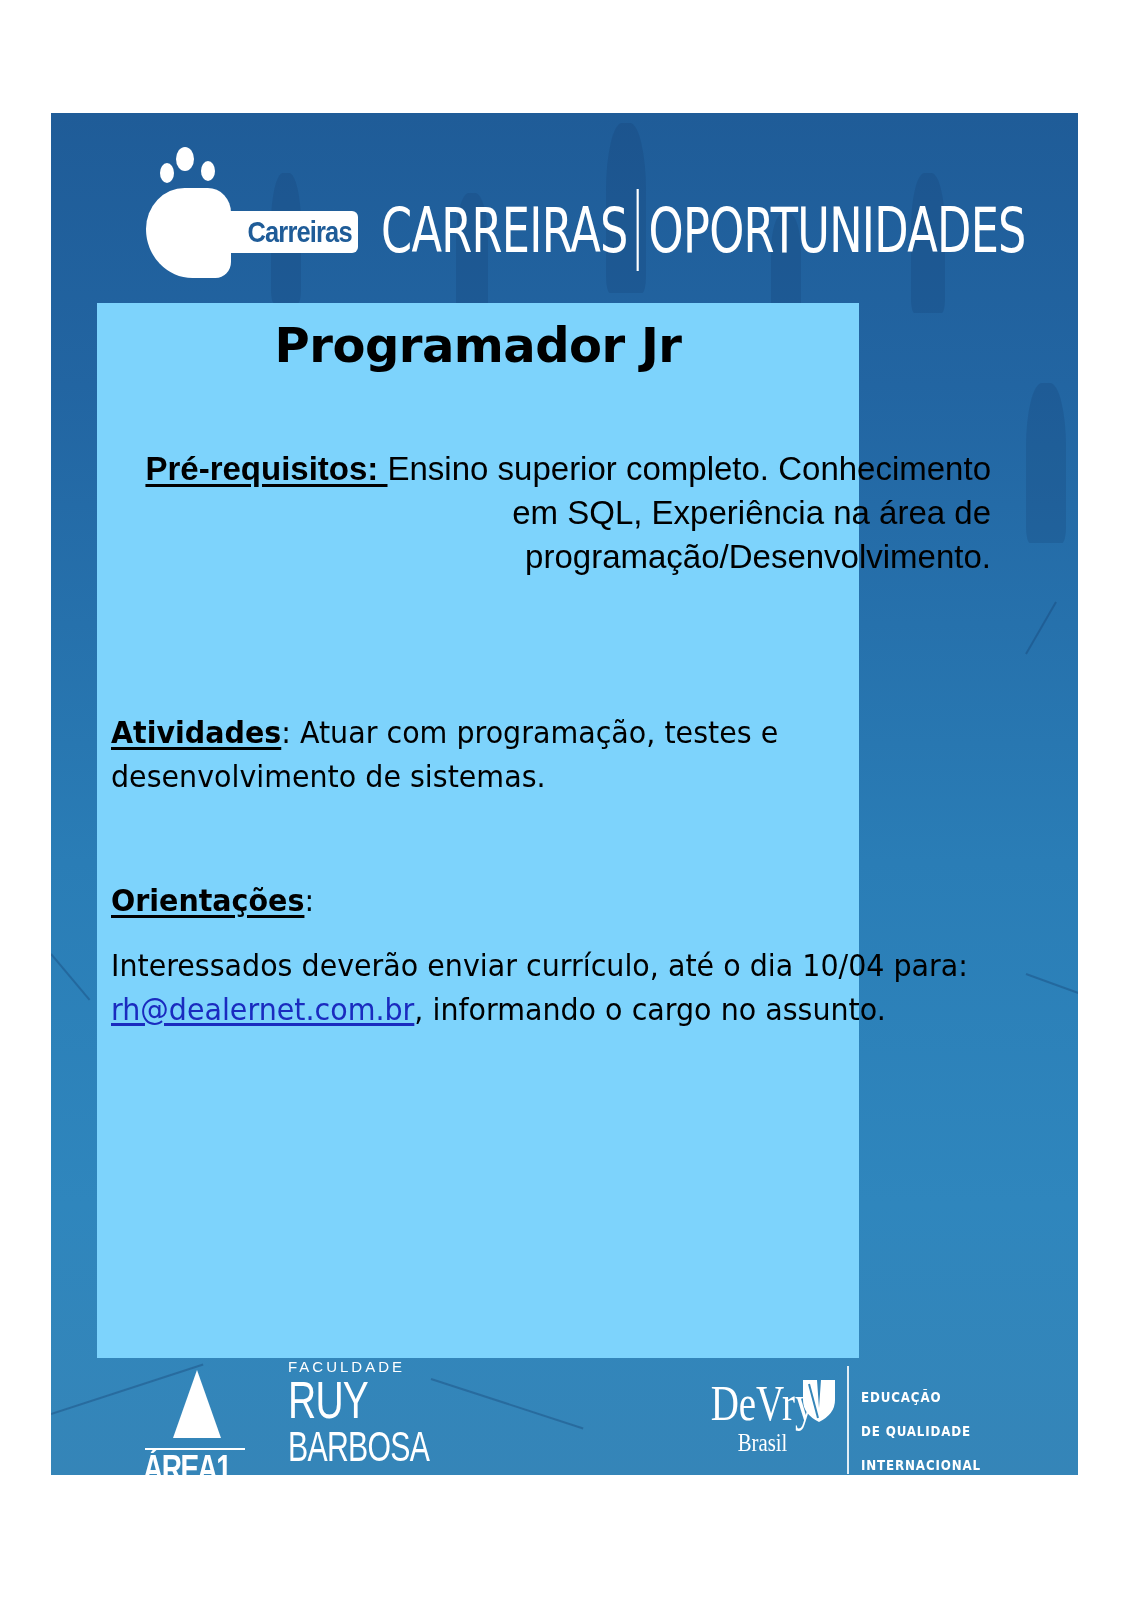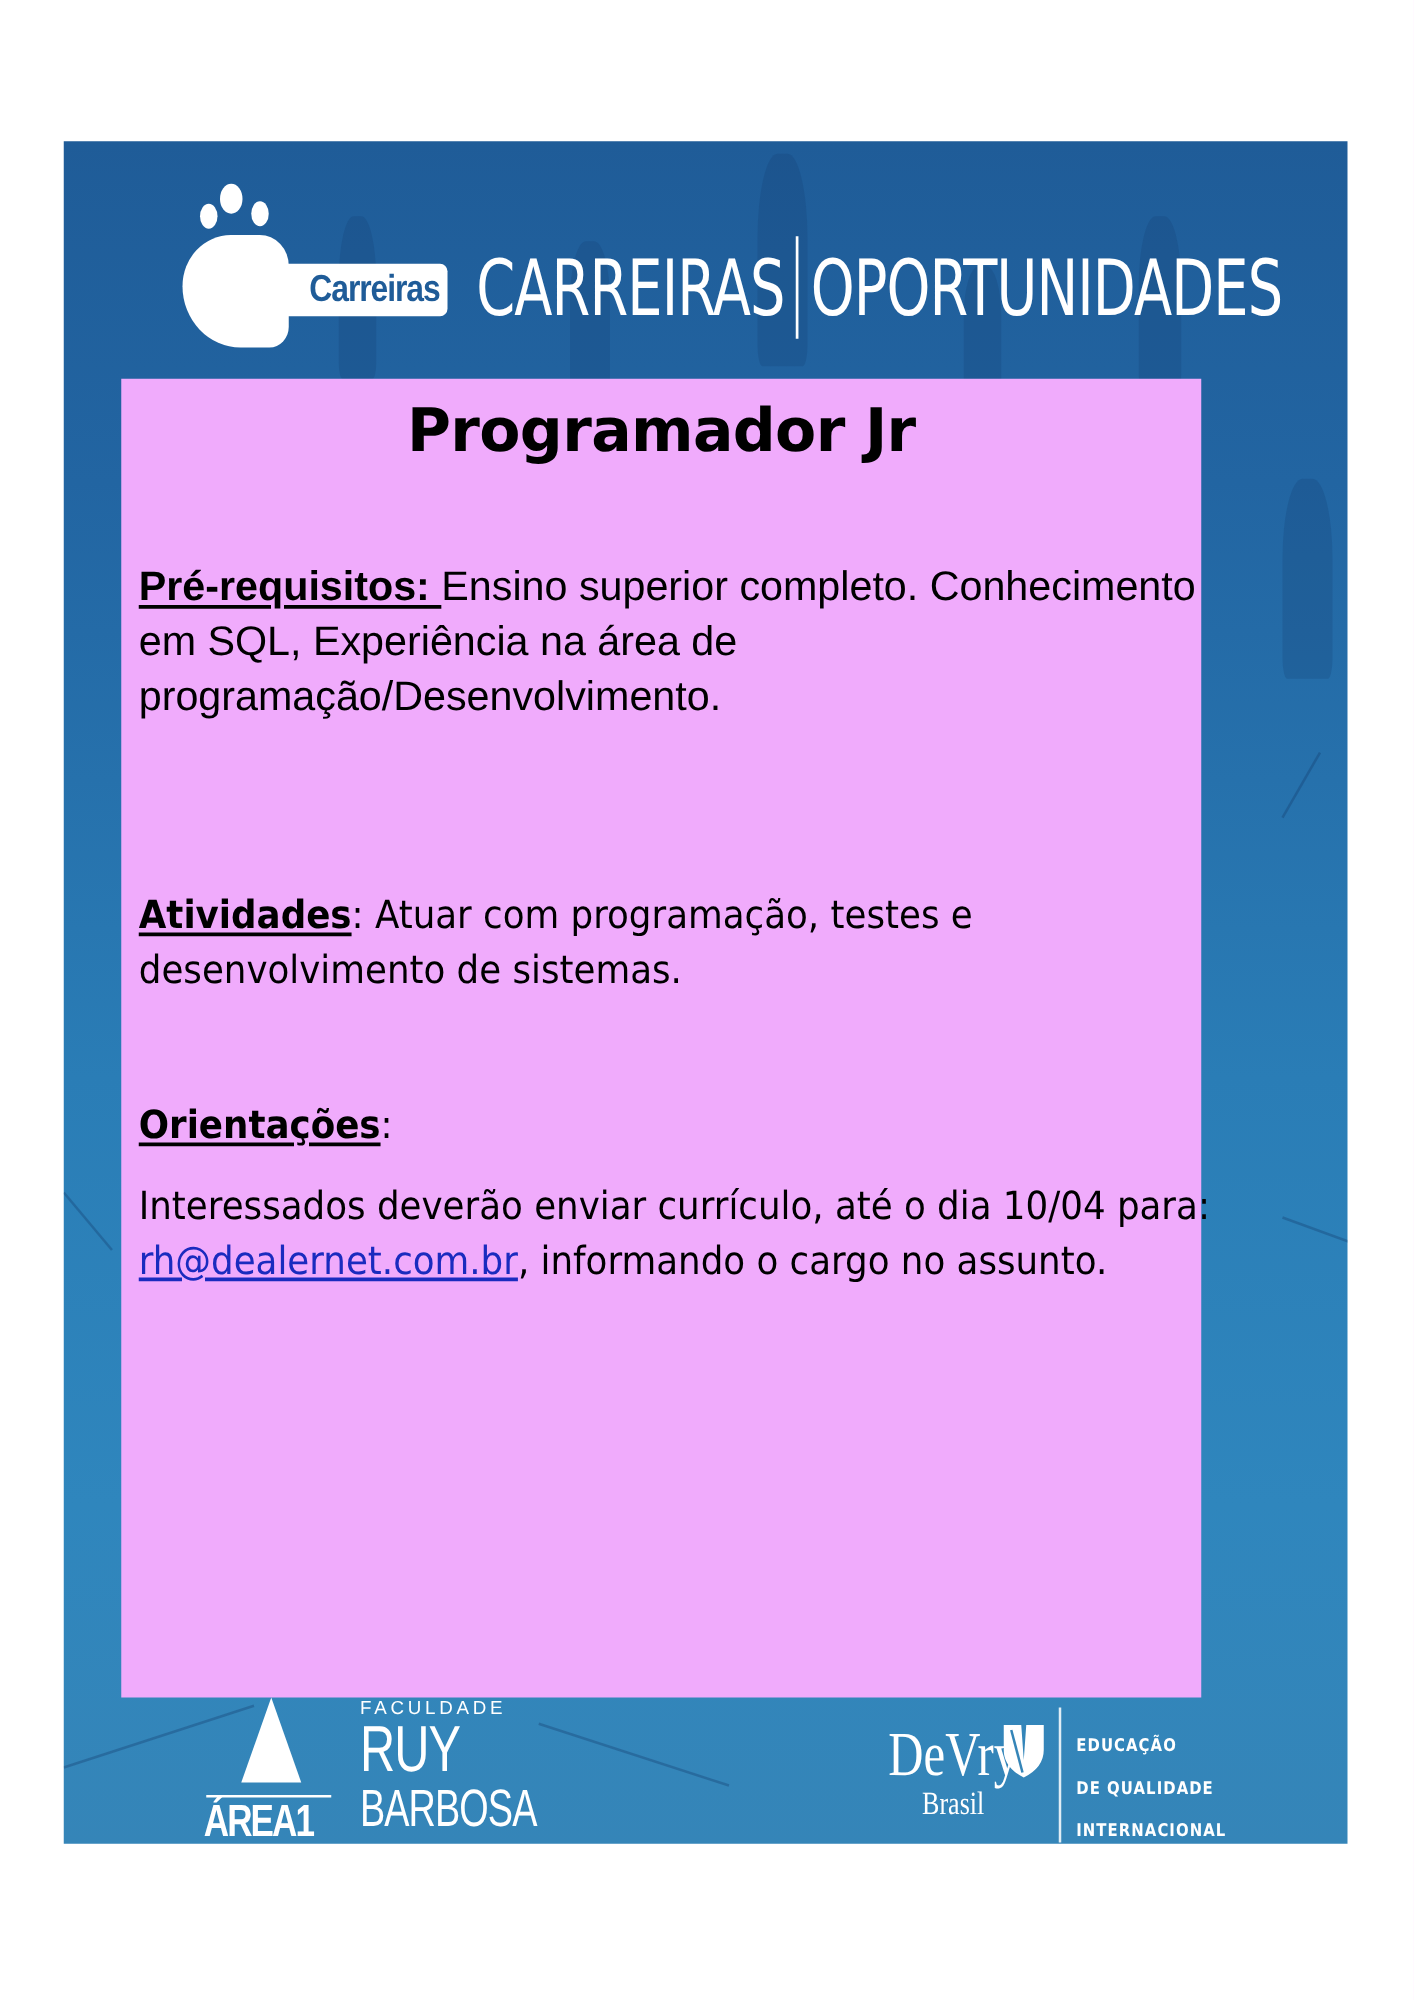--- a/index.html
+++ b/index.html
@@ -106,23 +106,23 @@
       display: inline-block;
       width: 3px;
       height: 82px;
       background: #ffffff;
       margin: 0 14px 0 12px;
     }
     .panel {
       position: absolute;
       left: 97px;
       top: 303px;
-      width: 864px;
+      width: 762px;
       height: 1055px;
-      background: #f0abfc;
+      background: #7dd3fc;
     }
     .job-title {
       position: absolute;
       left: 0;
       top: 14px;
       width: 100%;
       text-align: center;
       font-family: "DejaVu Sans", sans-serif;
       font-weight: bold;
       font-size: 48px;
@@ -159,24 +159,23 @@
     .footer {
       position: absolute;
       left: 0;
       top: 1245px;
       width: 100%;
       height: 117px;
     }
     .area1 {
       position: absolute;
       left: 92px;
-      top: 0;
+      top: 12px;
       width: 110px;
       height: 136px;
-      margin-left: 20px;
     }
     .area1 .tri {
       position: absolute;
       left: 30px;
       top: 0;
       width: 0;
       height: 0;
       border-left: 24px solid transparent;
       border-right: 24px solid transparent;
       border-bottom: 68px solid #ffffff;
@@ -334,21 +333,21 @@
       <div>EDUCAÇÃO</div>
       <div>DE QUALIDADE</div>
       <div>INTERNACIONAL</div>
     </div>
   </div>
 </div>
 
 <div class="panel">
   <div class="job-title">Programador Jr</div>
 
-  <div class="section" style="top:144px;">
+  <div class="section" style="top:144px;text-align:right;">
     <span class="label">Pré-requisitos: </span><span></span><span>Ensino superior completo. Conhecimento em SQL, Experiência na área de programação/Desenvolvimento.</span>
   </div>
 
 
   <div class="section tahoma" style="top:407px;">
     <span class="label">Atividades</span><span>: </span><span>Atuar com programação, testes e desenvolvimento de sistemas.</span>
   </div>
 
   <div class="section tahoma" style="top:575px;">
     <span class="label">Orientações</span><span>:</span>

